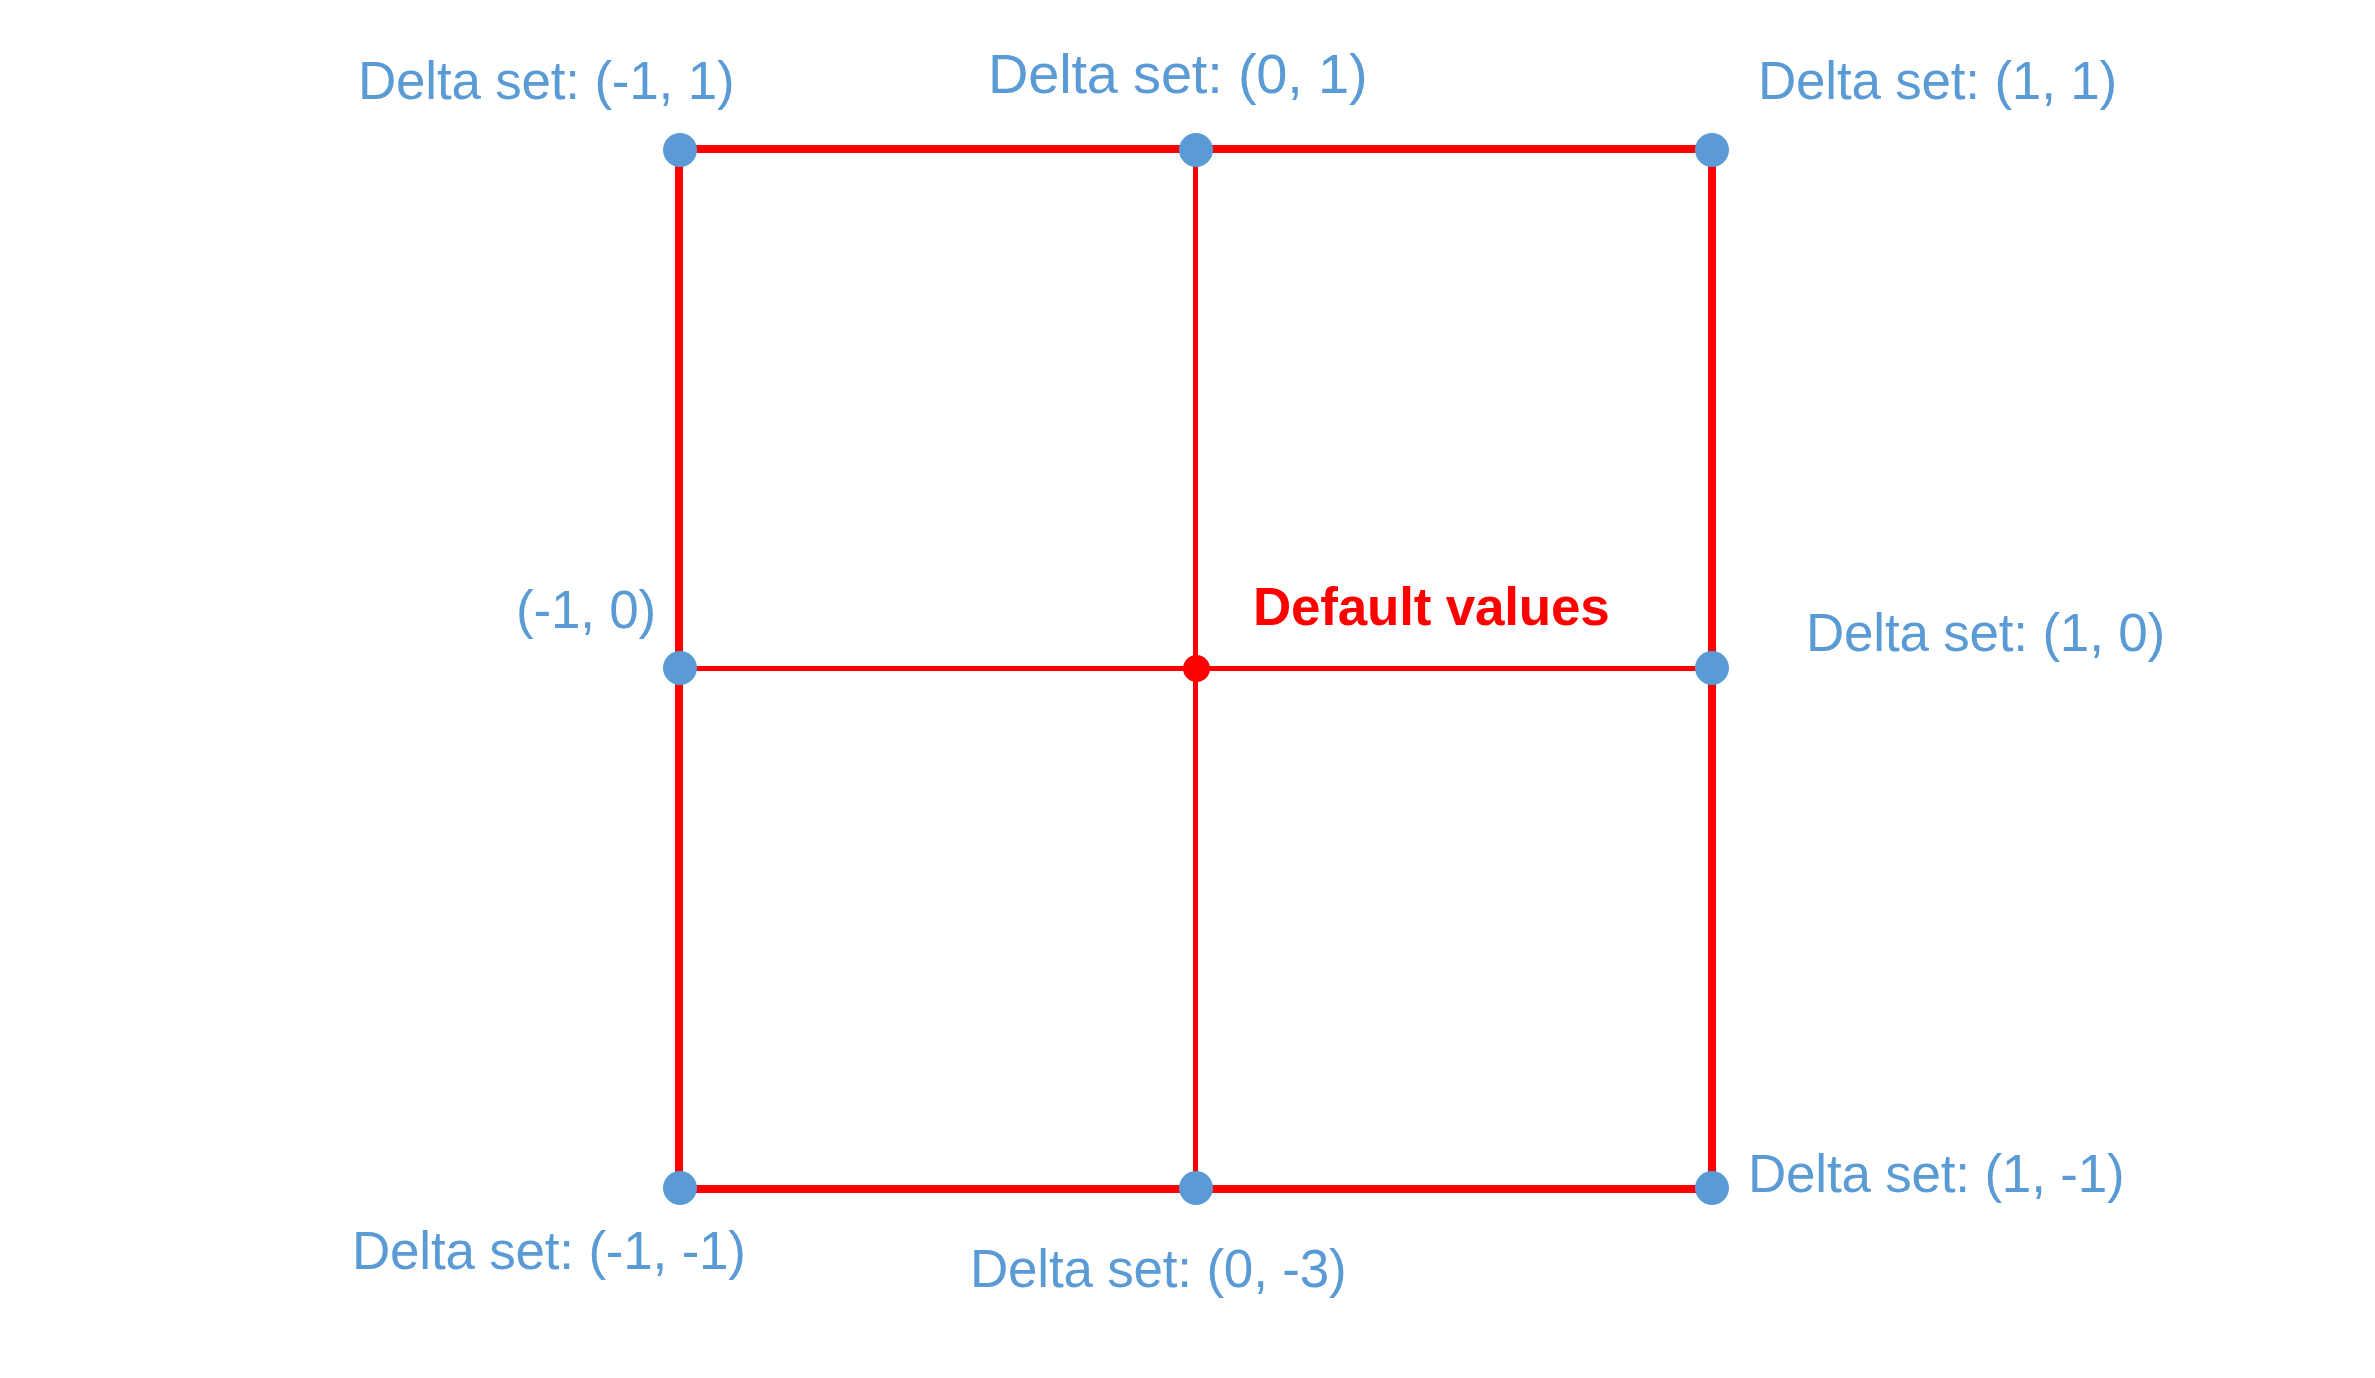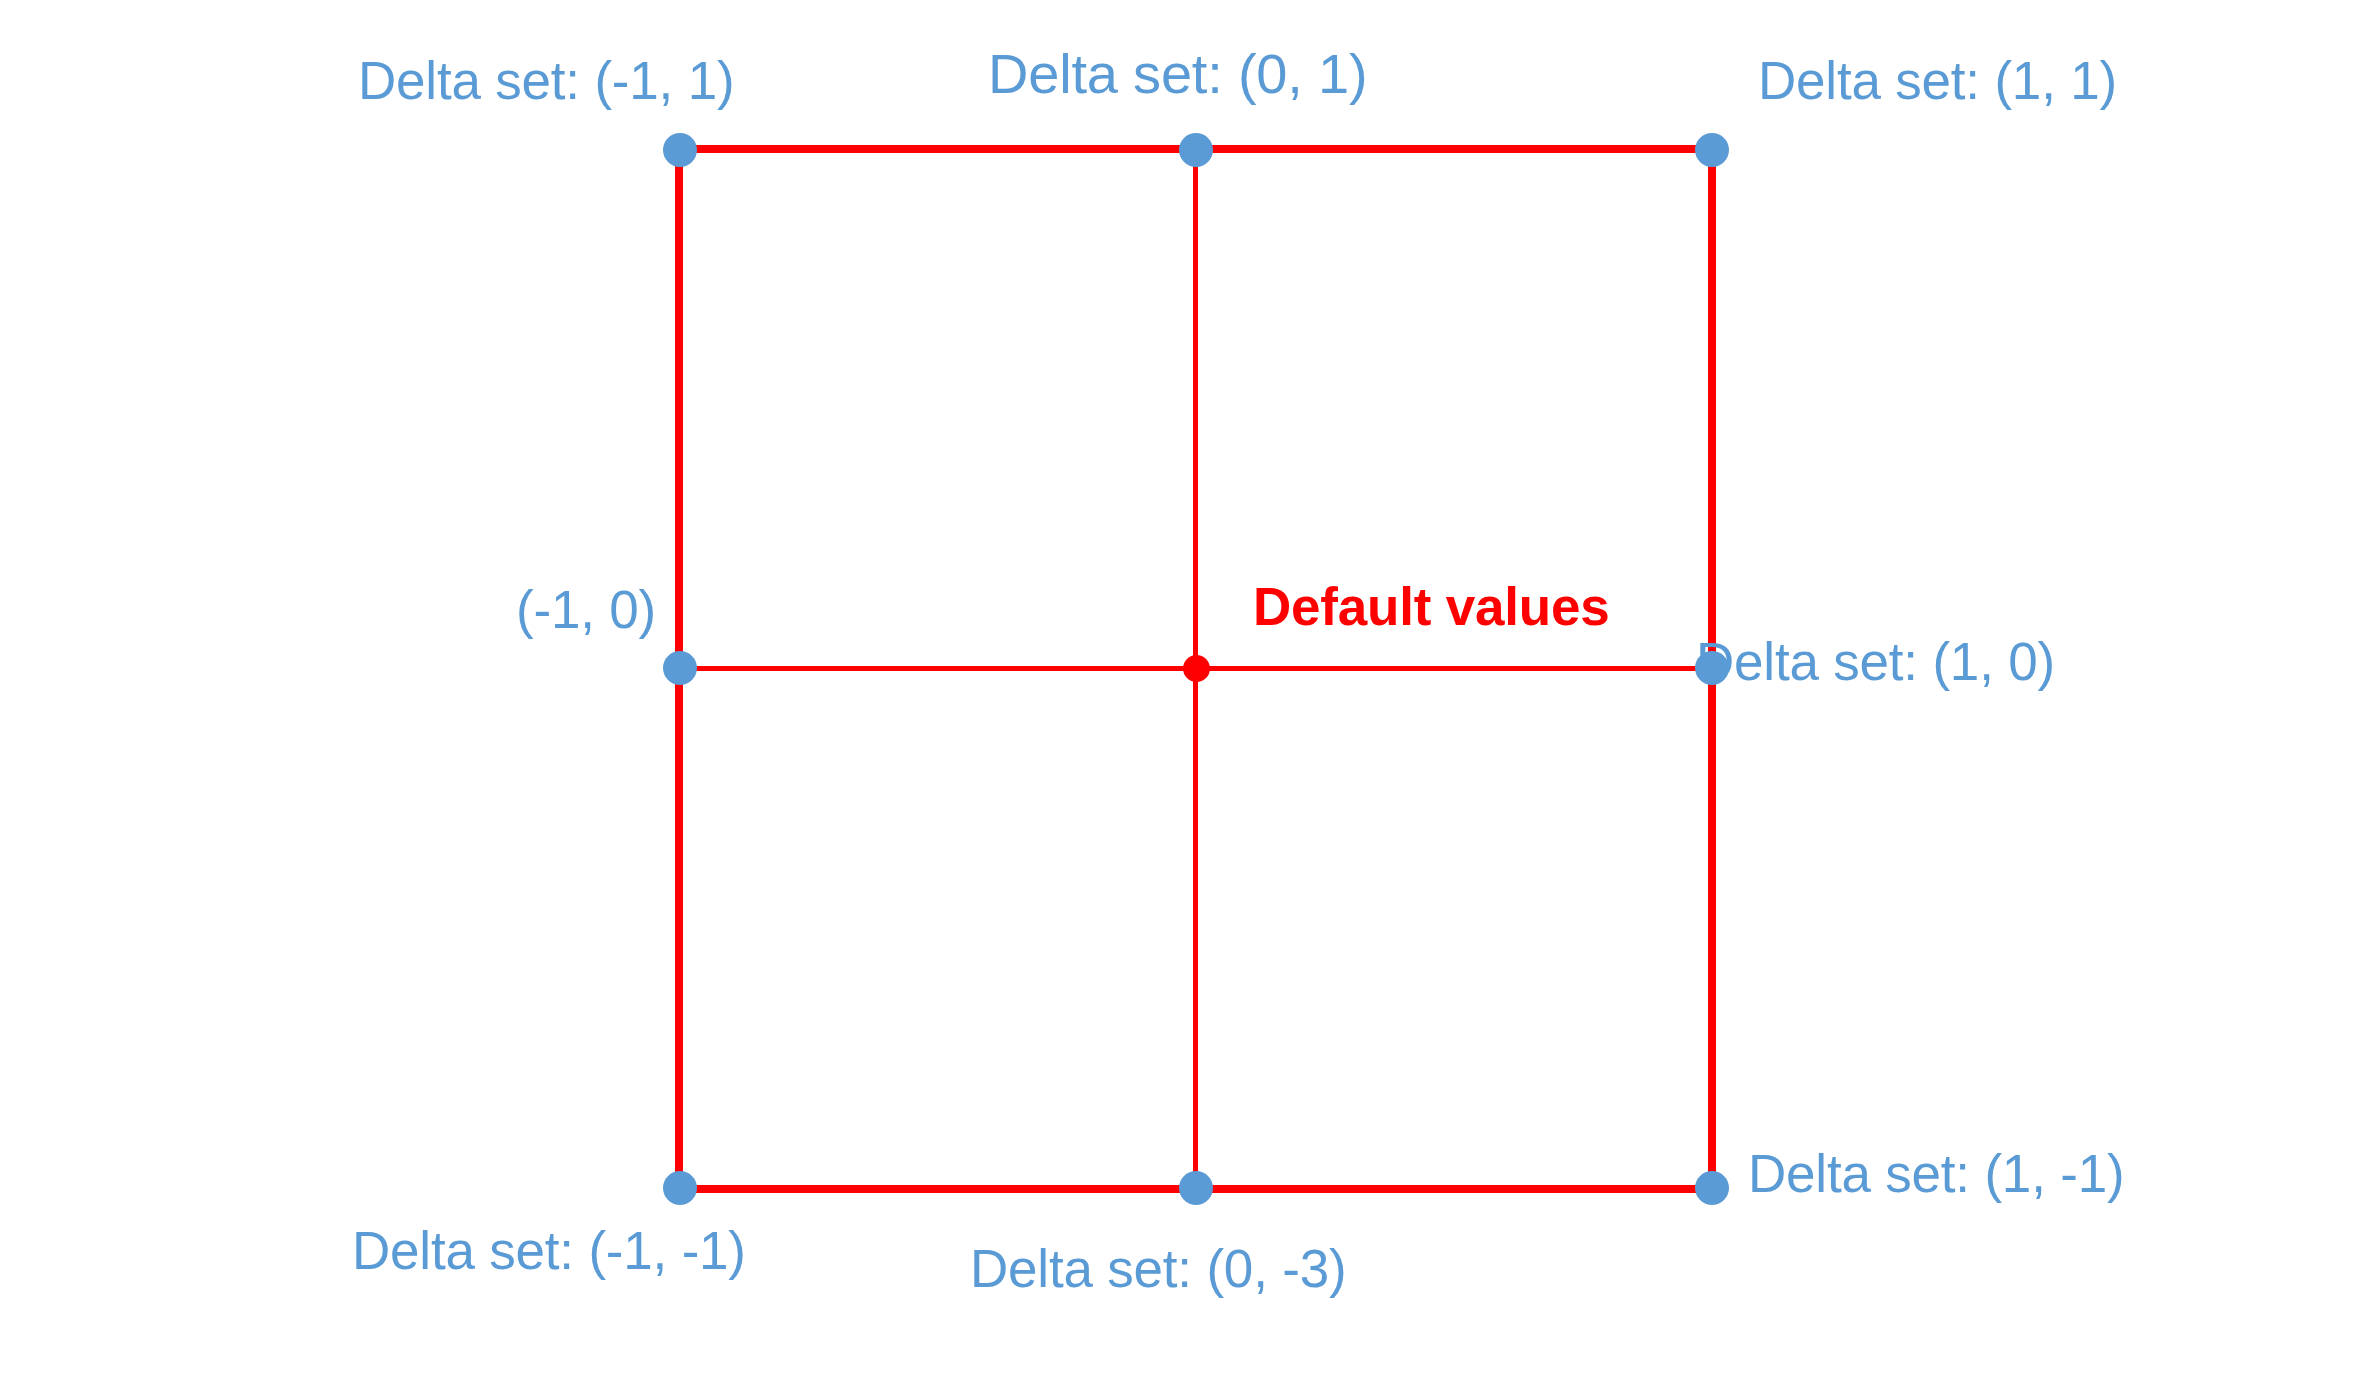--- a/index.html
+++ b/index.html
@@ -82,21 +82,21 @@
     white-space: normal;
     text-align: right;
     line-height: 1.12;
   }
 
   .lbl-tl { left: 358px;  top: 52px;  }
   .lbl-tc { left: 988px;  top: 44px;  }
   .lbl-tr { left: 1758px; top: 52px;  }
   .lbl-ml { left: 290px;  top: 580px; width: 366px; }
   .lbl-mc { left: 1253px; top: 578px; font-weight: bold; }
-  .lbl-mr { left: 1696px; top: 604px; margin-top: 29px; }
+  .lbl-mr { left: 1806px; top: 604px; }
   .lbl-bl { left: 352px;  top: 1222px; }
   .lbl-bc { left: 970px;  top: 1240px; }
   .lbl-br { left: 1748px; top: 1145px; }
 </style>
 </head>
 <body>
 
 <div id="stage">
 
   <div class="edge edge-top"></div>

